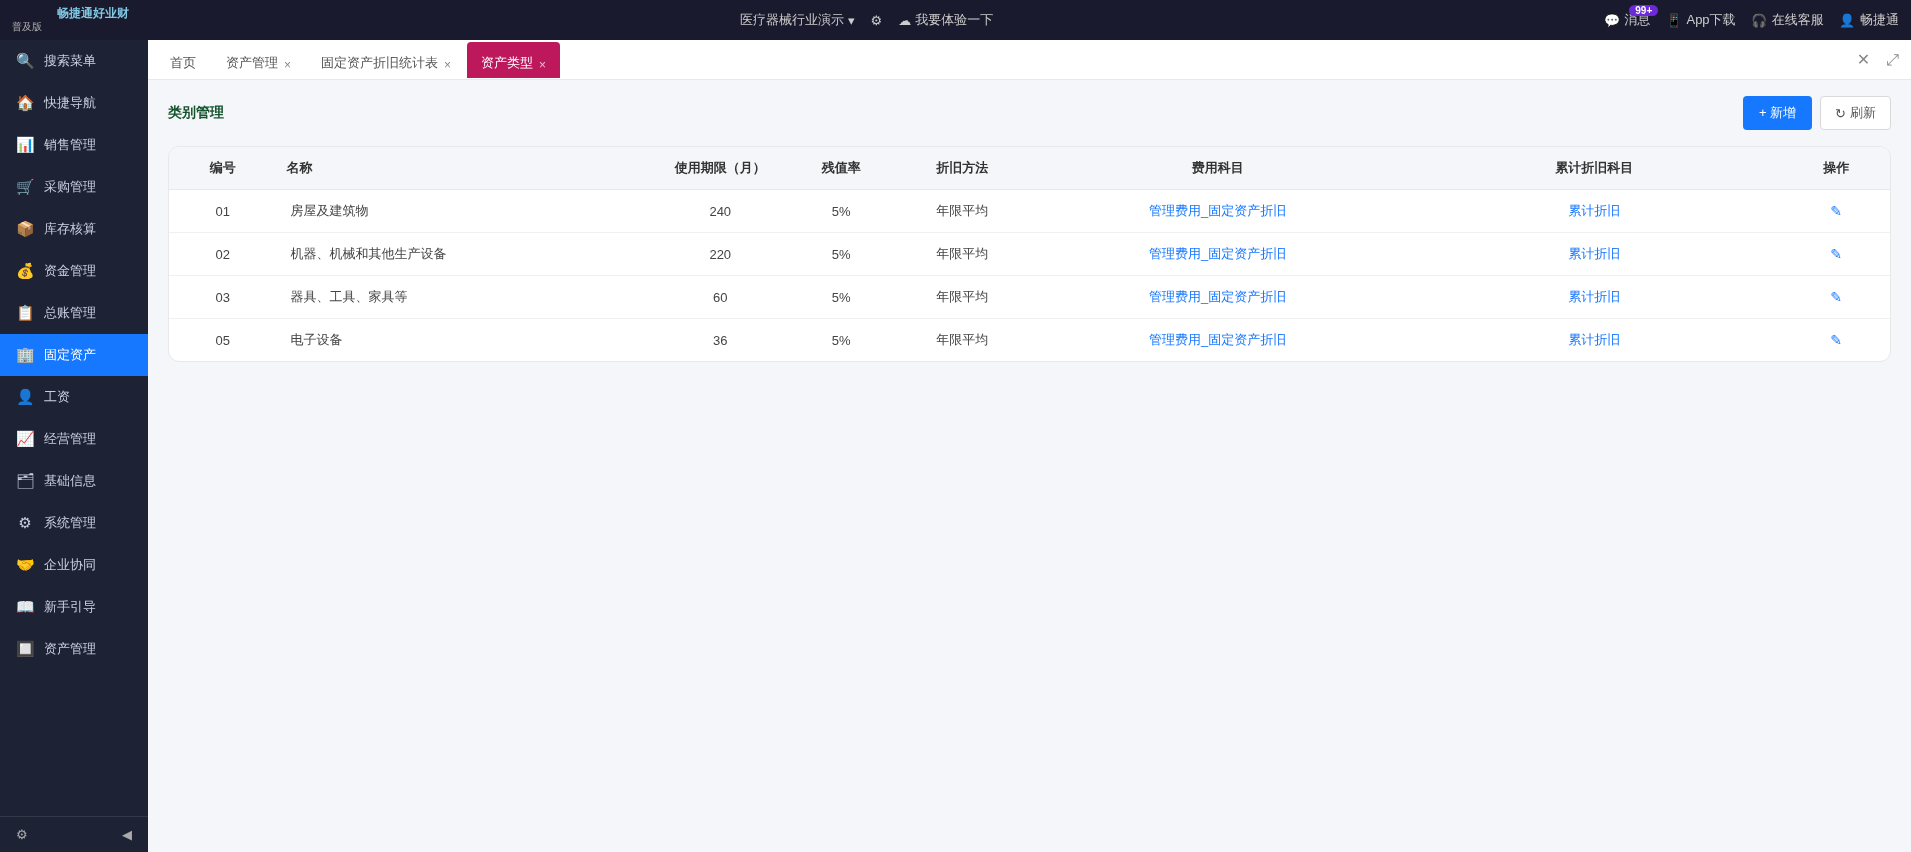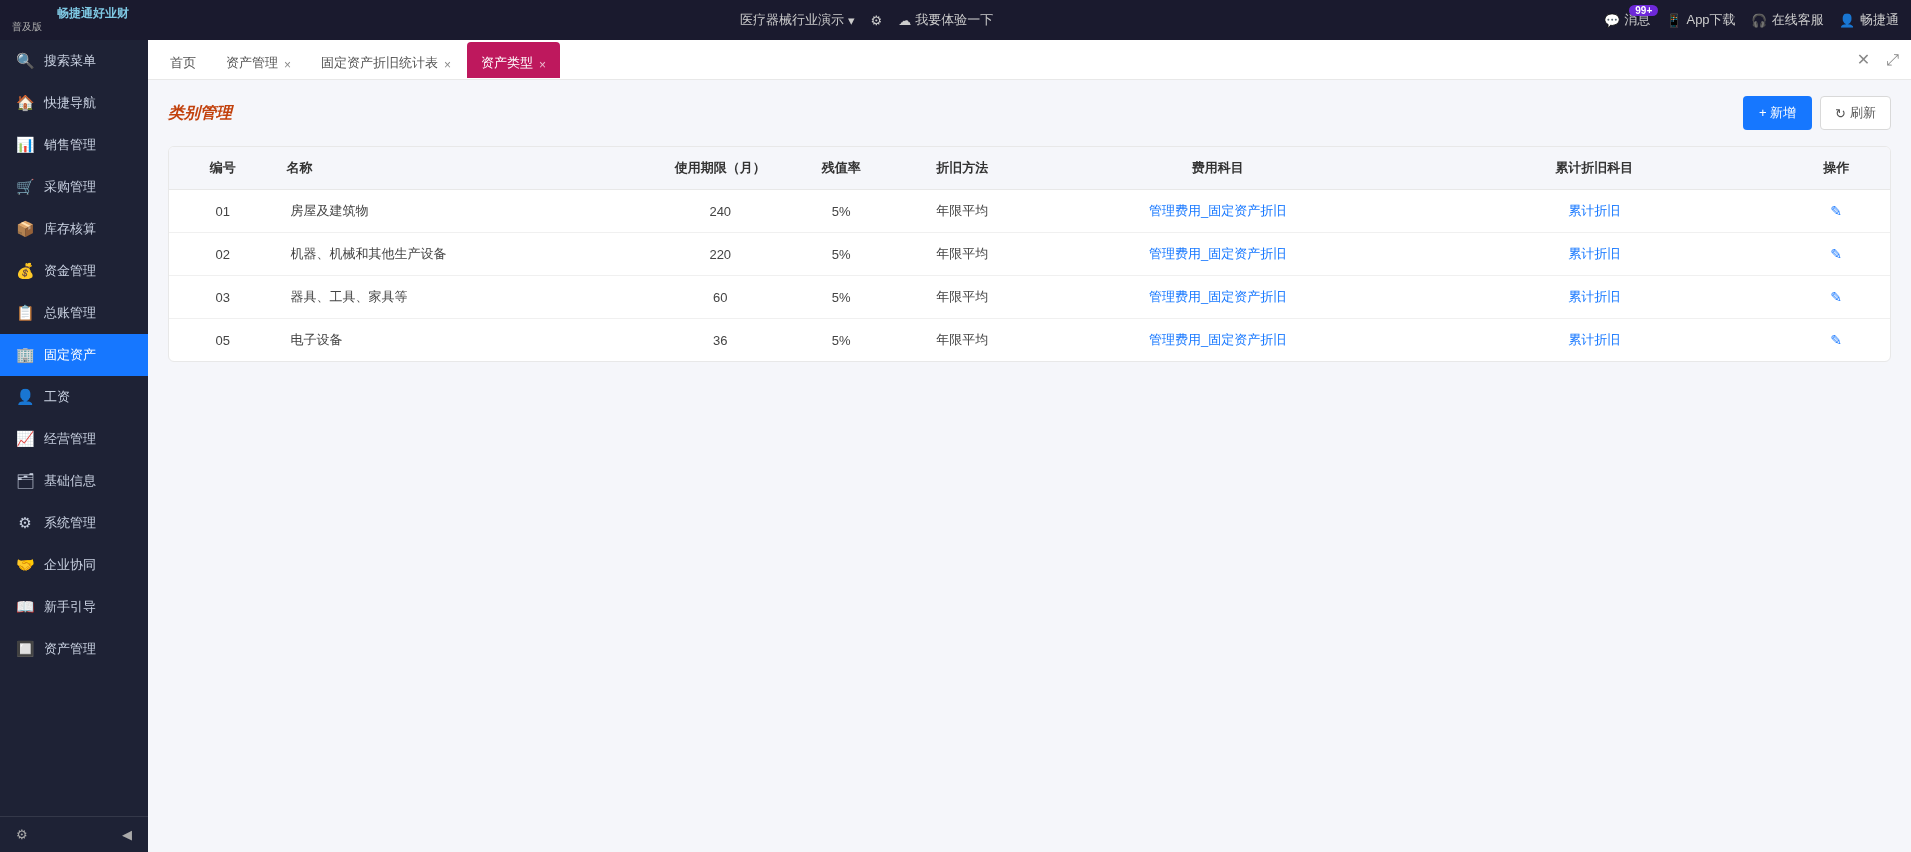--- a/index.html
+++ b/index.html
@@ -104,21 +104,21 @@
       flex: 1;
       padding: 16px 20px;
       overflow-y: auto;
     }
     .page-header {
       display: flex;
       align-items: center;
       justify-content: space-between;
       margin-bottom: 16px;
     }
-    .page-title { font-size: 16px; font-weight: bold; color: #c2410c; font-style: italic; }
+    .page-title { font-size: 14px; font-weight: bold; color: #14532d; }
     .page-actions { display: flex; gap: 8px; }
     .btn-primary {
       background: #1677ff;
       color: #fff;
       border: none;
       padding: 7px 16px;
       border-radius: 4px;
       cursor: pointer;
       font-size: 13px;
       display: flex;
@@ -132,21 +132,21 @@
       padding: 7px 14px;
       border-radius: 4px;
       cursor: pointer;
       font-size: 13px;
       display: flex;
       align-items: center;
       gap: 4px;
     }
 
     
-    .table-wrapper { background: #fff; border-radius: 6px; overflow: hidden; border: 1px solid #e8e8e8; }
+    .table-wrapper { background: #fff; border-radius: 11px; overflow: hidden; border: 1px solid #e8e8e8; }
     table { width: 100%; border-collapse: collapse; }
     thead tr { background: #f5f6fa; }
     th {
       padding: 12px 10px;
       text-align: center;
       font-size: 13px;
       color: #333;
       font-weight: 600;
       border-bottom: 1px solid #e8e8e8;
     }

